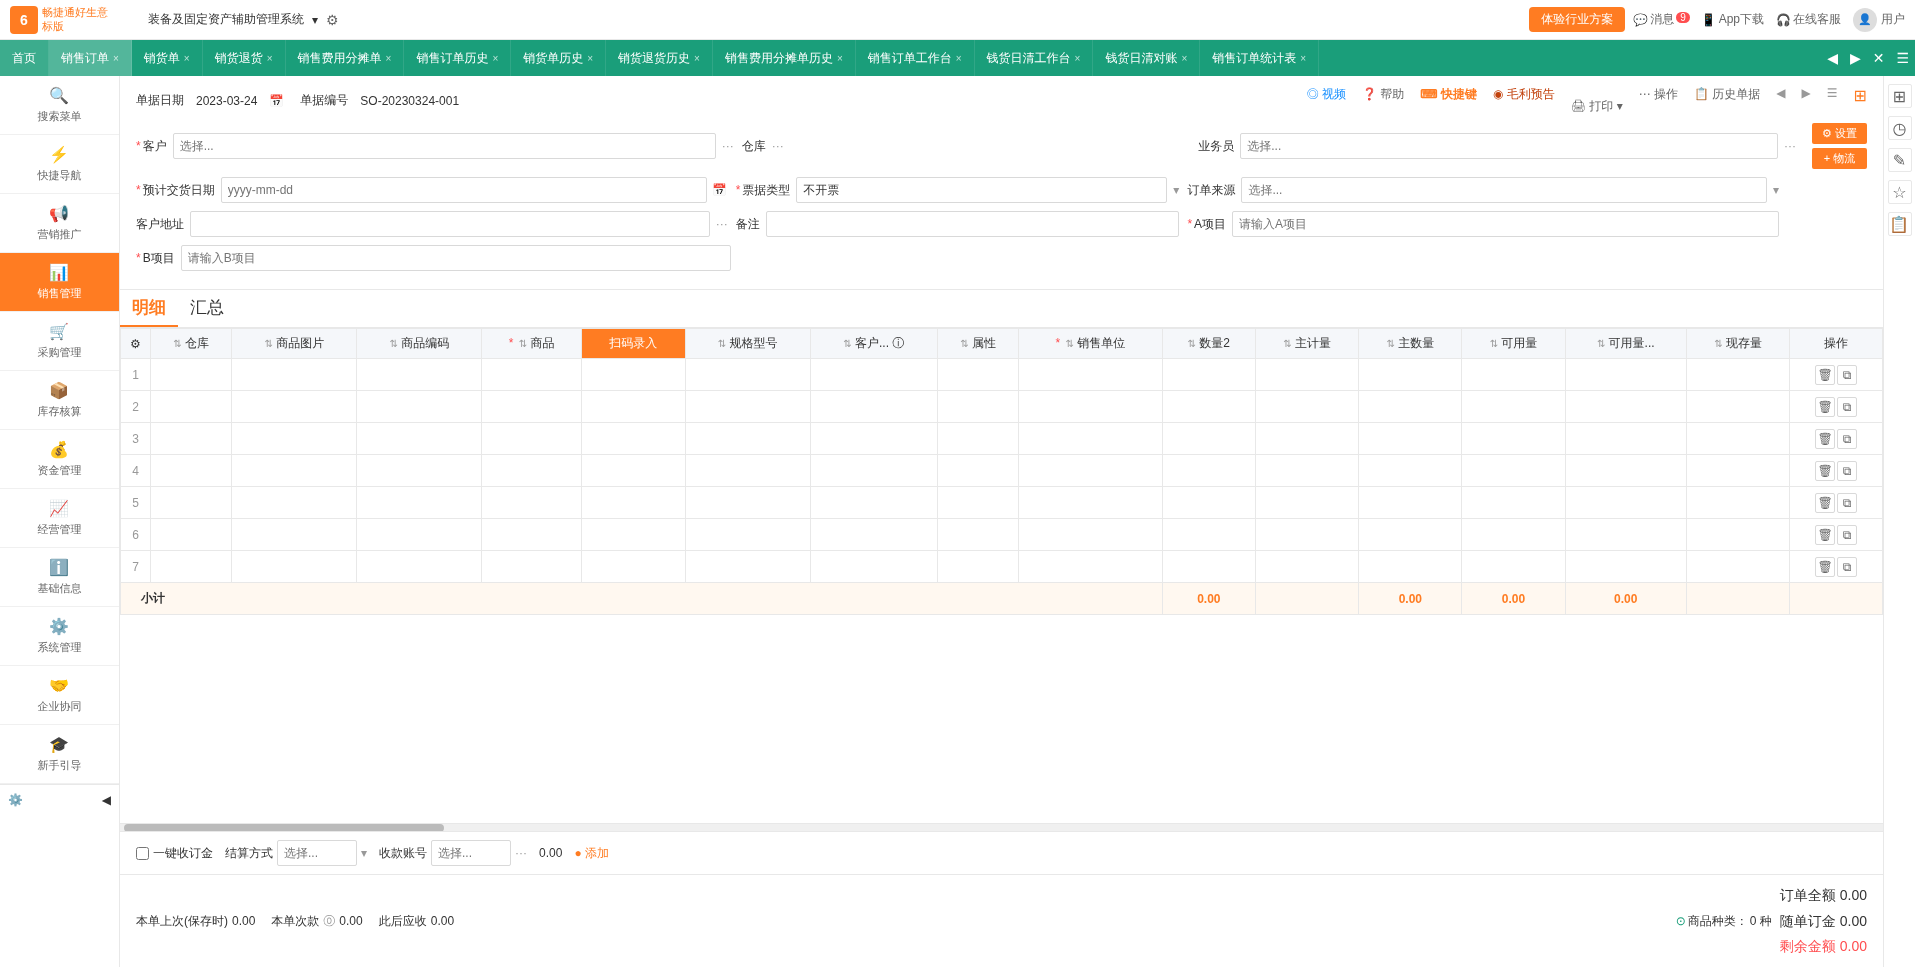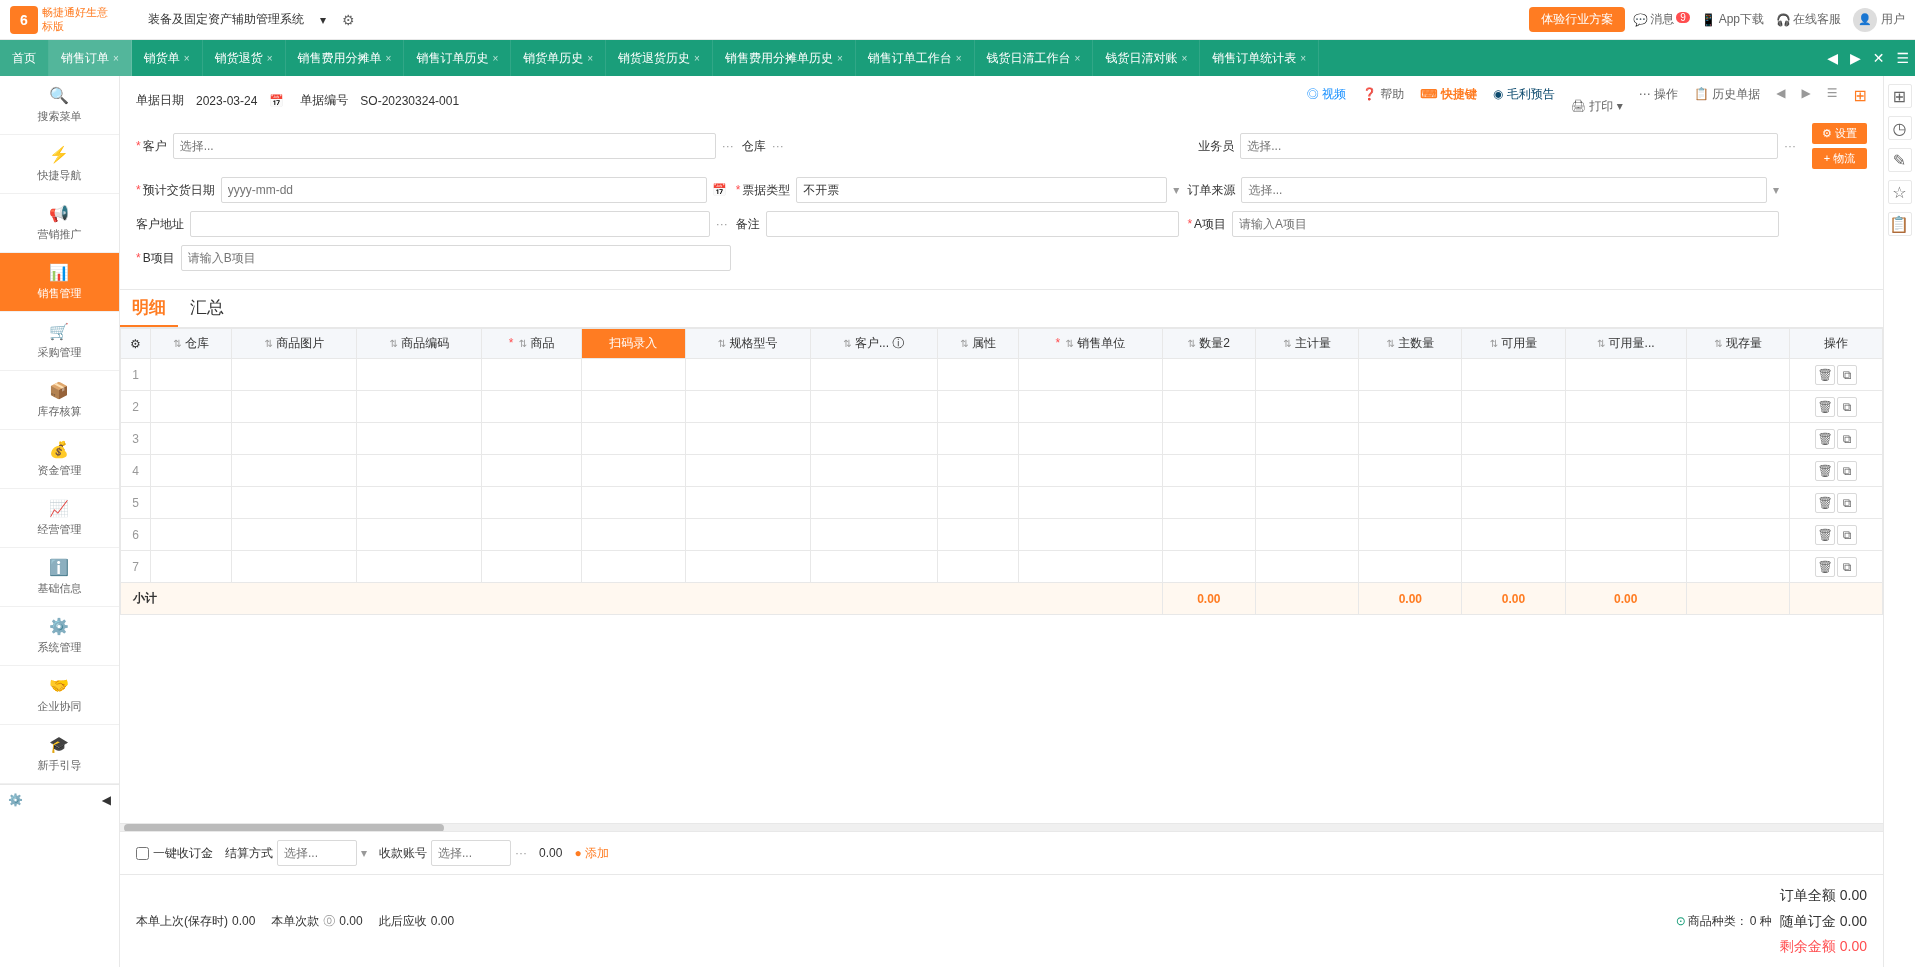--- a/index.html
+++ b/index.html
@@ -3,21 +3,21 @@
   <meta charset="utf-8">
   <style>
     * { box-sizing: border-box; margin: 0; padding: 0; }
     body { font-family: 'Microsoft YaHei', Arial, sans-serif; font-size: 12px; background: #f0f2f5; color: #333; overflow: hidden; }
     
     
     .top-bar { display: flex; align-items: center; background: #fff; height: 40px; padding: 0 10px; border-bottom: 1px solid #e8e8e8; gap: 8px; }
     .logo-area { display: flex; align-items: center; gap: 4px; width: 120px; }
     .logo-icon { width: 28px; height: 28px; background: #ff7c22; border-radius: 4px; display: flex; align-items: center; justify-content: center; color: white; font-size: 14px; font-weight: bold; }
     .logo-text { font-size: 11px; color: #ff7c22; line-height: 1.2; }
-    .system-name { display: flex; align-items: center; gap: 16px; font-size: 12px; color: #333; margin-left: 10px; flex: 1; }
+    .system-name { display: flex; align-items: center; gap: 8px; font-size: 12px; color: #333; margin-left: 10px; flex: 1; }
     .btn-industry { background: #ff7c22; color: white; border: none; padding: 4px 12px; border-radius: 4px; cursor: pointer; font-size: 12px; }
     .top-right { display: flex; align-items: center; gap: 12px; font-size: 12px; color: #666; }
     .badge { background: #ff4d4f; color: white; border-radius: 10px; padding: 0 4px; font-size: 10px; position: relative; top: -2px; }
 
     
     .nav-tabs { display: flex; align-items: center; background: #1a9e7a; height: 36px; overflow: hidden; }
     .nav-tab { padding: 0 12px; height: 36px; display: flex; align-items: center; gap: 4px; color: white; font-size: 12px; cursor: pointer; white-space: nowrap; border-right: 1px solid rgba(255,255,255,0.1); }
     .nav-tab.home { background: rgba(255,255,255,0.15); }
     .nav-tab.active { background: rgba(255,255,255,0.25); }
     .nav-tab .close-x { font-size: 10px; opacity: 0.7; }
@@ -275,21 +275,21 @@
           </div>
           <div class="form-meta-item">
             <span>单据编号</span>
             <span style="color:#333;">SO-20230324-001</span>
           </div>
         </div>
         <div class="form-actions">
           <span style="cursor:pointer; color:#1890ff;">◎ 视频</span>
           <span style="cursor:pointer; color:#666;">❓ 帮助</span>
           <span style="cursor:pointer; color:#ff7c22; font-weight:bold;">⌨ 快捷键</span>
-          <span style="cursor:pointer; color:#0c4a6e;">◉ 毛利预告</span>
+          <span style="cursor:pointer; color:#c2410c;">◉ 毛利预告</span>
           <span style="cursor:pointer; color:#666;margin-top:12px;">🖨 打印 ▾</span>
           <span style="cursor:pointer; color:#666;">⋯ 操作</span>
           <span style="cursor:pointer; color:#666;">📋 历史单据</span>
           <span style="cursor:pointer; color:#999;">◀</span>
           <span style="cursor:pointer; color:#999;">▶</span>
           <span style="cursor:pointer; color:#999;">☰</span>
           <span style="cursor:pointer; color:#ff7c22; font-size:16px;">⊞</span>
         </div>
       </div>
 
@@ -584,21 +584,21 @@
             <td></td>
             <td>
               <div class="col-ops">
                 <button class="op-btn">🗑</button>
                 <button class="op-btn">⧉</button>
               </div>
             </td>
           </tr>
 
           <tr class="subtotal-row">
-            <td colspan="10" style="text-align:left; padding-left:12px;">
+            <td colspan="10" style="text-align:left; padding-left:20px;">
               <span class="subtotal-label">小计</span>
             </td>
             <td style="color:#ff7c22; font-weight:bold;">0.00</td>
             <td></td>
             <td style="color:#ff7c22; font-weight:bold;">0.00</td>
             <td style="color:#ff7c22; font-weight:bold;">0.00</td>
             <td style="color:#ff7c22; font-weight:bold;">0.00</td>
             <td></td>
             <td></td>
           </tr>

